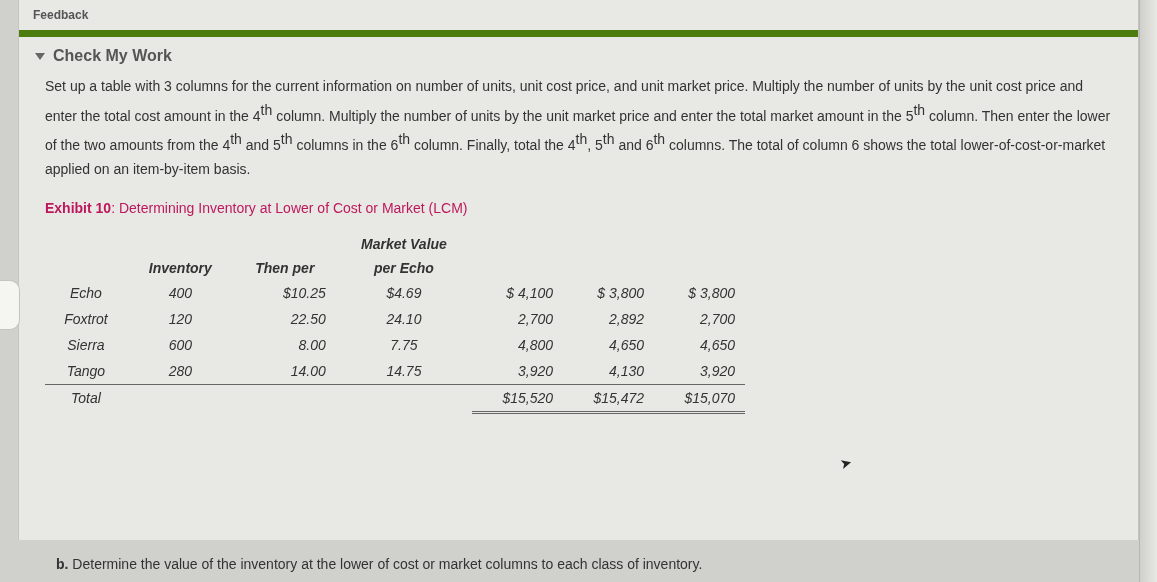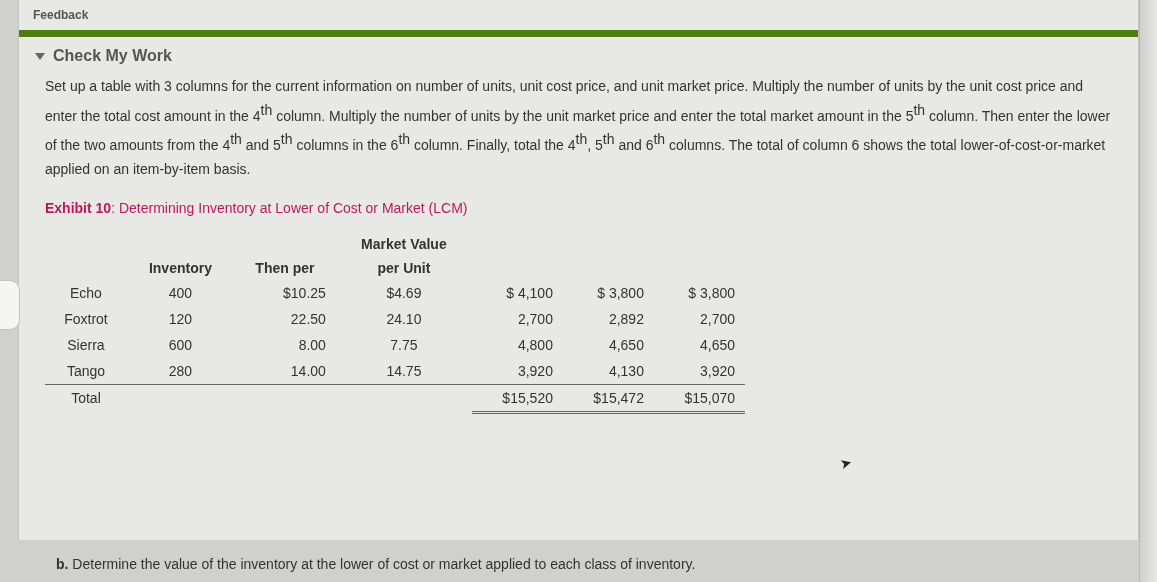--- a/index.html
+++ b/index.html
@@ -53,20 +53,21 @@
     }
     .exhibit-title {
       font-size: 14px;
       color: #be185d;
       margin: 0 10px 10px 10px;
     }
     .exhibit-title .bold { font-weight: bold; }
     .table-wrap {
       margin: 16px 10px;
       width: 700px;
+      font-style: italic;
     }
     table.data {
       border-collapse: collapse;
       font-size: 14px;
       color: #333;
       width: 100%;
     }
     table.data th {
       font-weight: bold;
       text-align: center;
@@ -151,21 +152,21 @@
               <th></th>
           <th>Market Value</th>
           <th></th>
               <th></th>
               <th></th>
         </tr>
         <tr>
           <th></th>
           <th>Inventory</th>
           <th>Then per</th>
-          <th>per Unit</th>
+          <th>per Echo</th>
           <th></th>
               <th></th>
               <th></th>
         </tr>
 
         <tr>
           <td class="item">Echo</td>
           <td class="center">400</td>
           <td>$10.25</td>
           <td class="center">$4.69</td>
@@ -212,14 +213,14 @@
       </tbody>
         </table>
     </div>
   </div>
 </div>
 
 <div class="page-tab"></div>
 <div class="cursor">➤</div>
 
 <div class="question-b">
-  <b>b. </b><span>Determine the value of the inventory at the lower of cost or market applied to each class of inventory.</span>
+  <b>b. </b><span>Determine the value of the inventory at the lower of cost or market columns to each class of inventory.</span>
 </div>
 
 </body></html>

